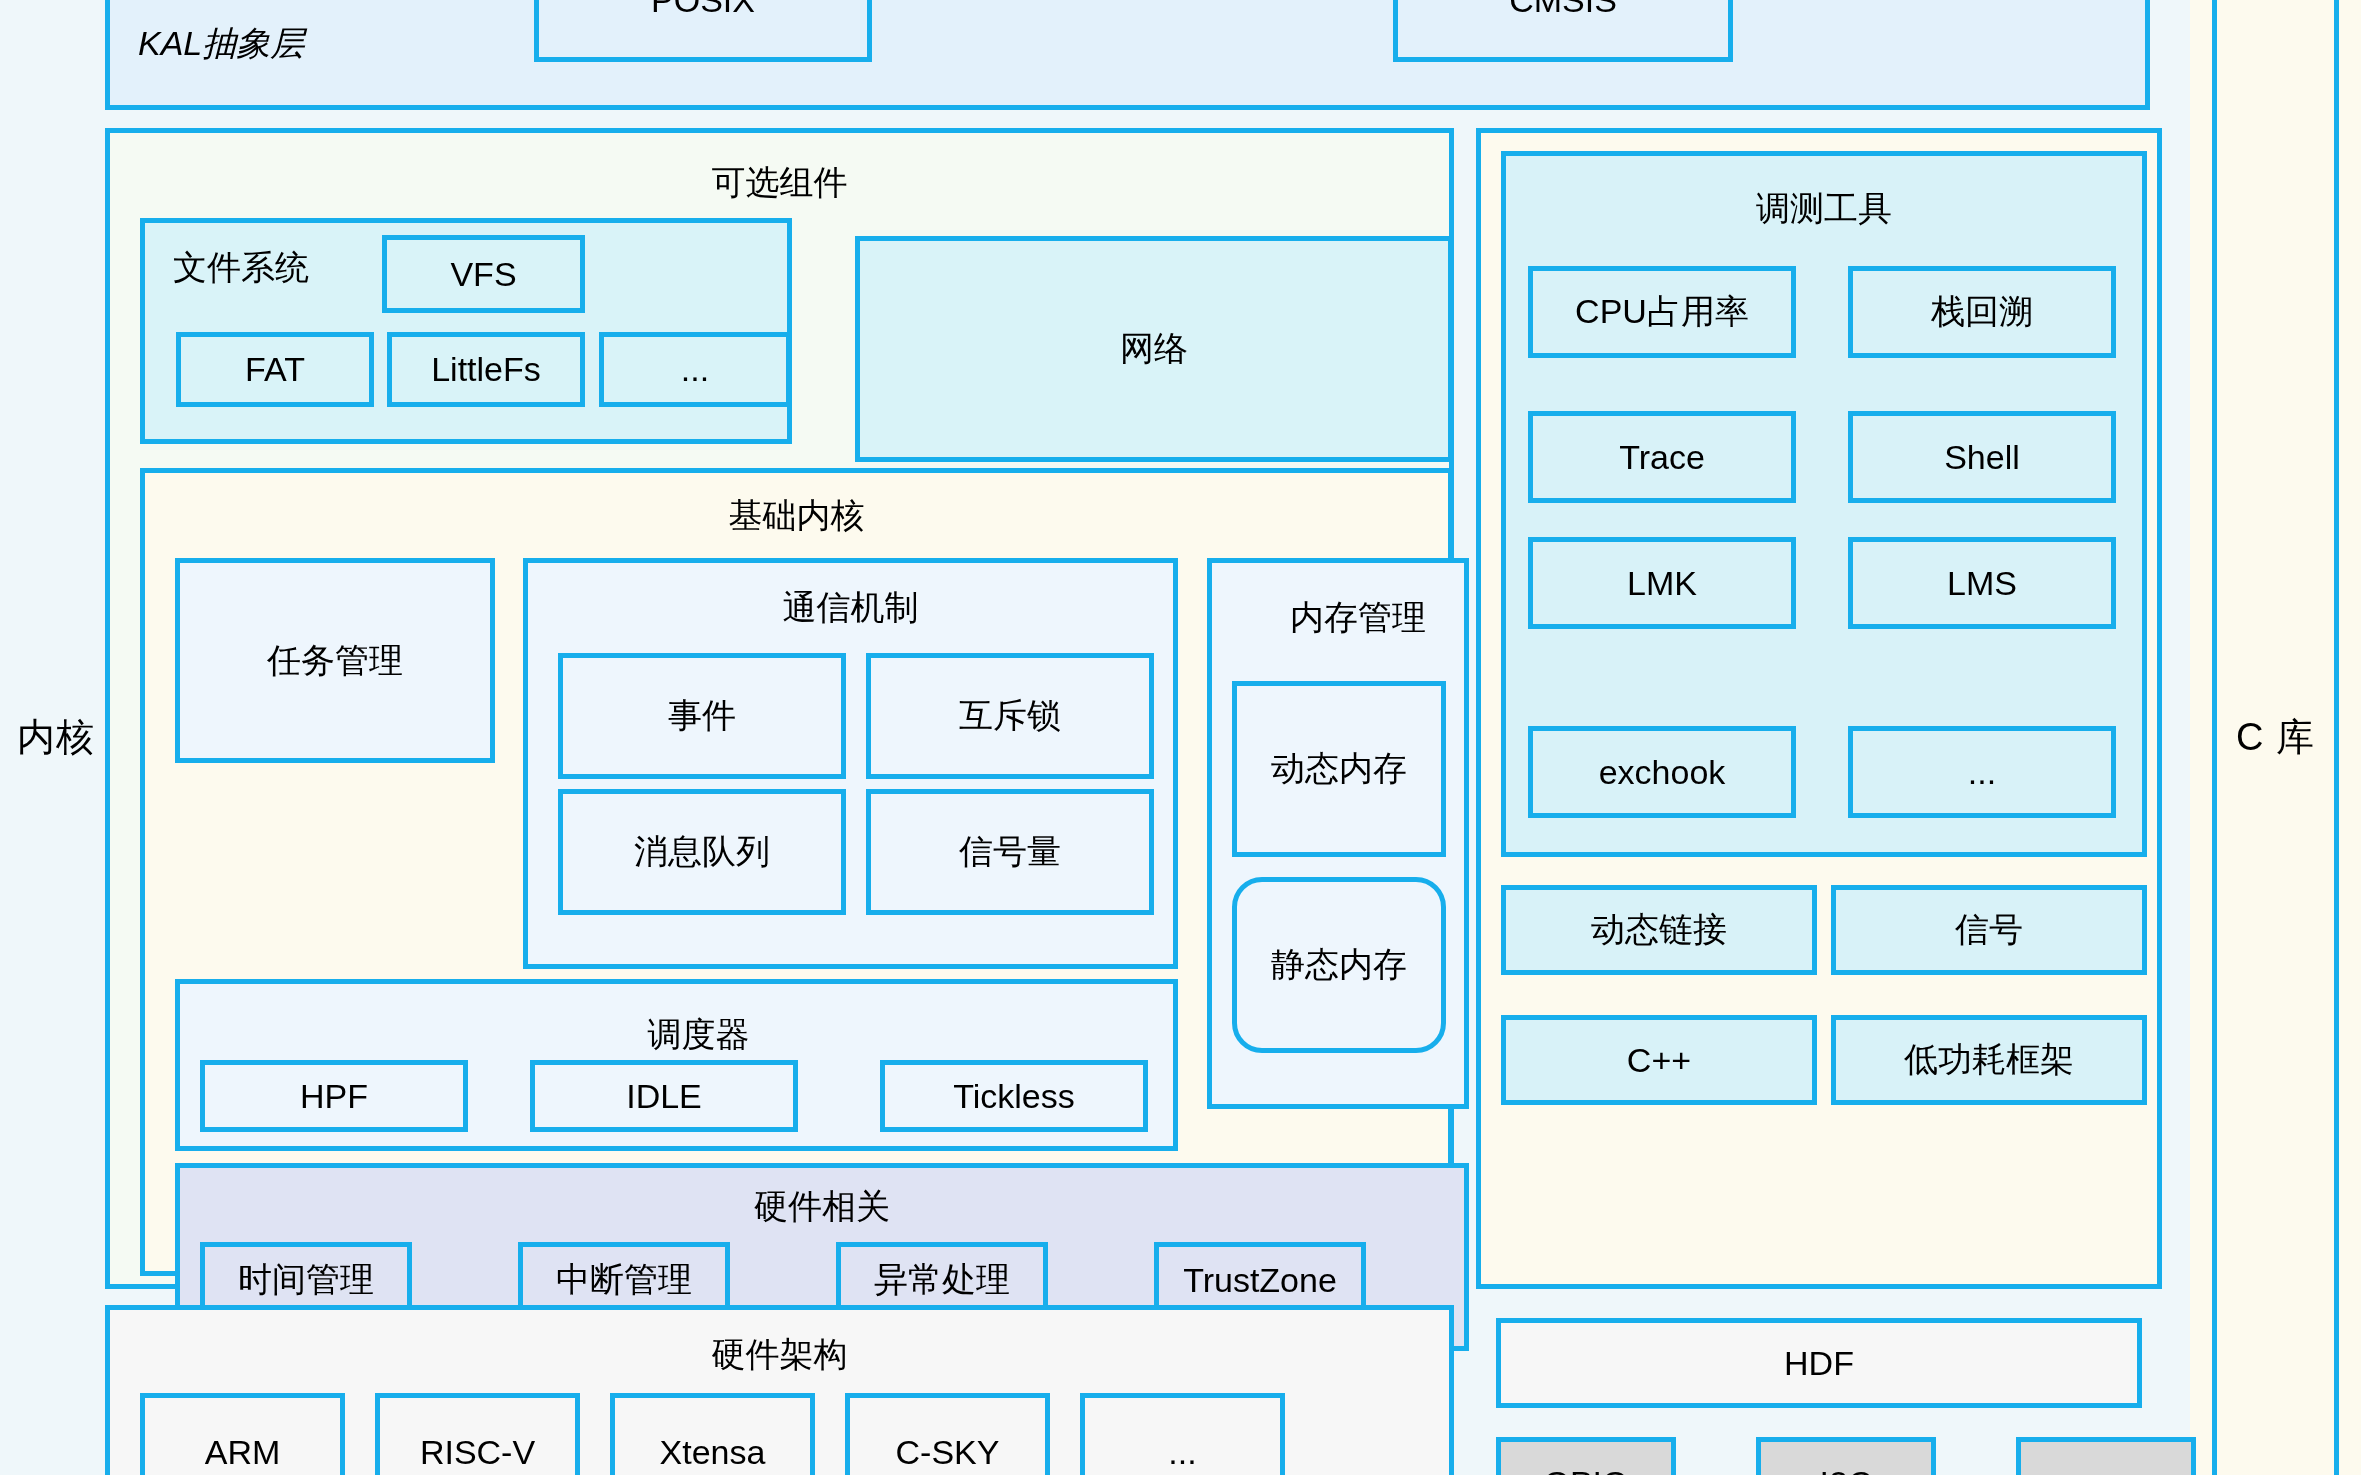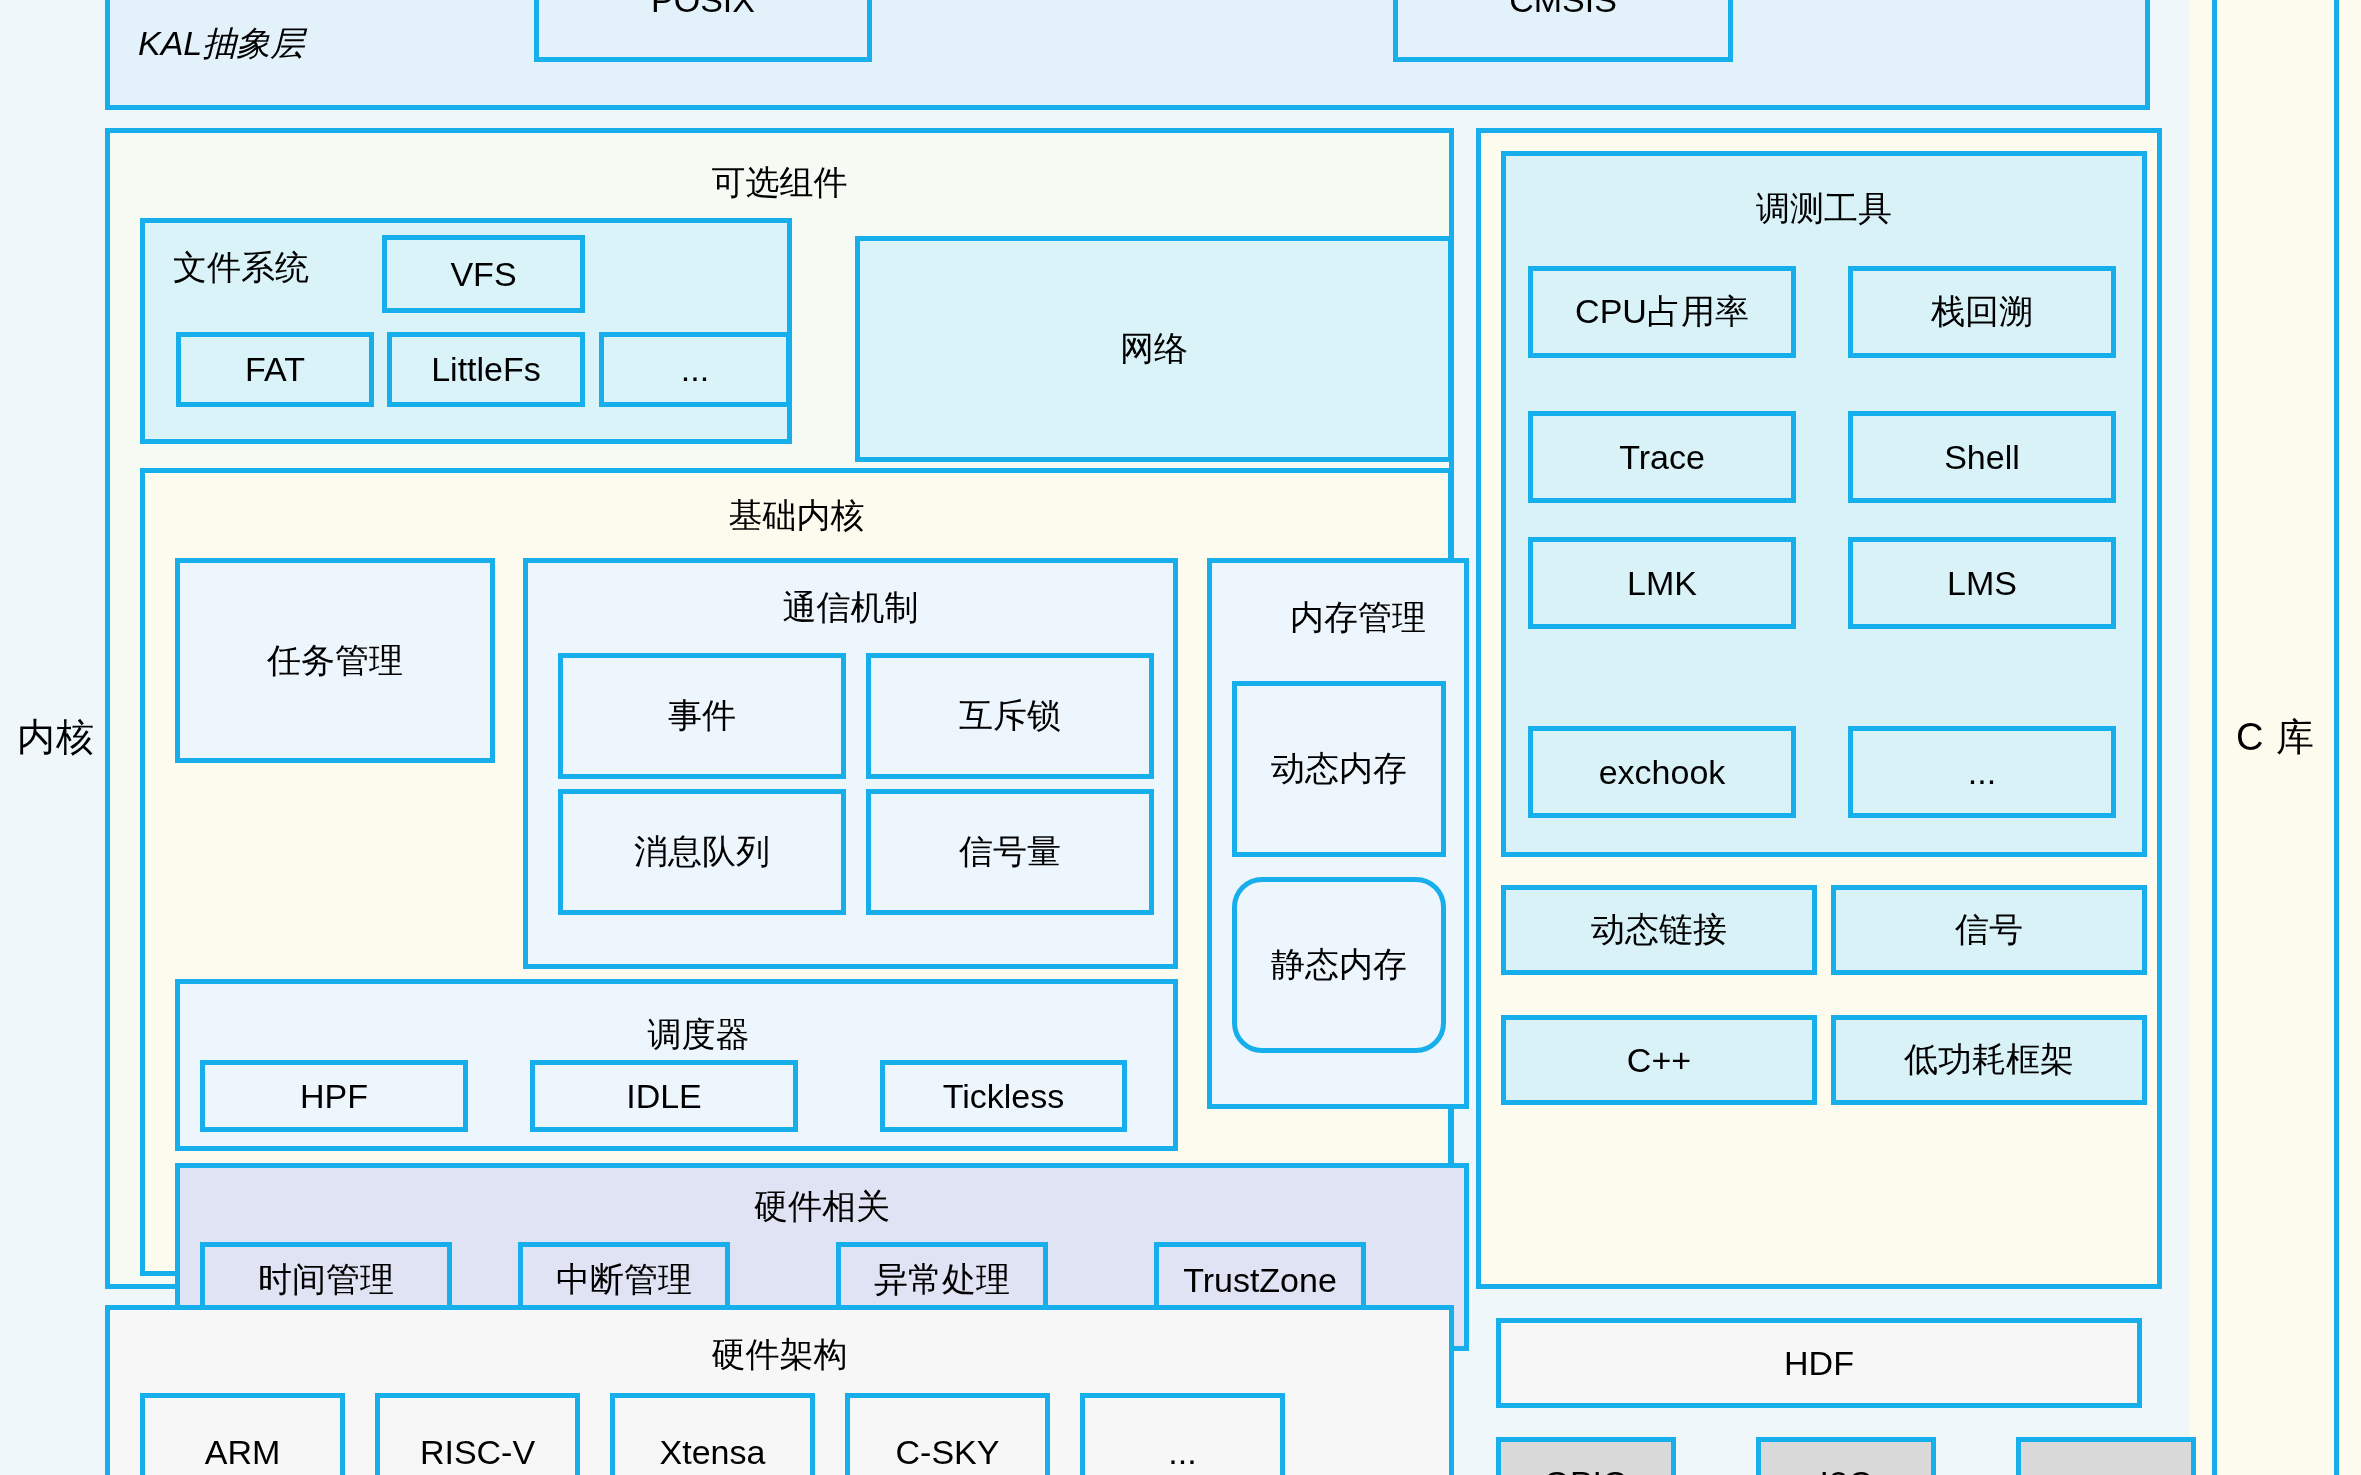--- a/index.html
+++ b/index.html
@@ -141,28 +141,28 @@
         </div>
 
         <div class="bx f-paleblue" style="left:30px;top:506px;width:1003px;height:172px;">
           <div class="bx-lbl" style="top:28px;margin-left:44px;">调度器</div>
           <div class="cell f-paleblue" style="left:20px;top:76px;width:268px;height:72px;">
             <span>HPF</span>
           </div>
           <div class="cell f-paleblue" style="left:350px;top:76px;width:268px;height:72px;">
             <span>IDLE</span>
           </div>
-          <div class="cell f-paleblue" style="left:700px;top:76px;width:247px;height:72px;">
+          <div class="cell f-paleblue" style="left:700px;top:76px;width:268px;height:72px;">
             <span>Tickless</span>
           </div>
         </div>
 
         <div class="bx f-lav" style="left:30px;top:690px;width:1294px;height:188px;">
           <div class="bx-lbl" style="top:16px;">硬件相关</div>
-          <div class="cell f-lav" style="left:20px;top:74px;width:252px;height:76px;">
+          <div class="cell f-lav" style="left:20px;top:74px;width:212px;height:76px;">
             <span>时间管理</span>
           </div>
           <div class="cell f-lav" style="left:338px;top:74px;width:212px;height:76px;">
             <span>中断管理</span>
           </div>
           <div class="cell f-lav" style="left:656px;top:74px;width:212px;height:76px;">
             <span>异常处理</span>
           </div>
           <div class="cell f-lav" style="left:974px;top:74px;width:212px;height:76px;">
             <span>TrustZone</span>

